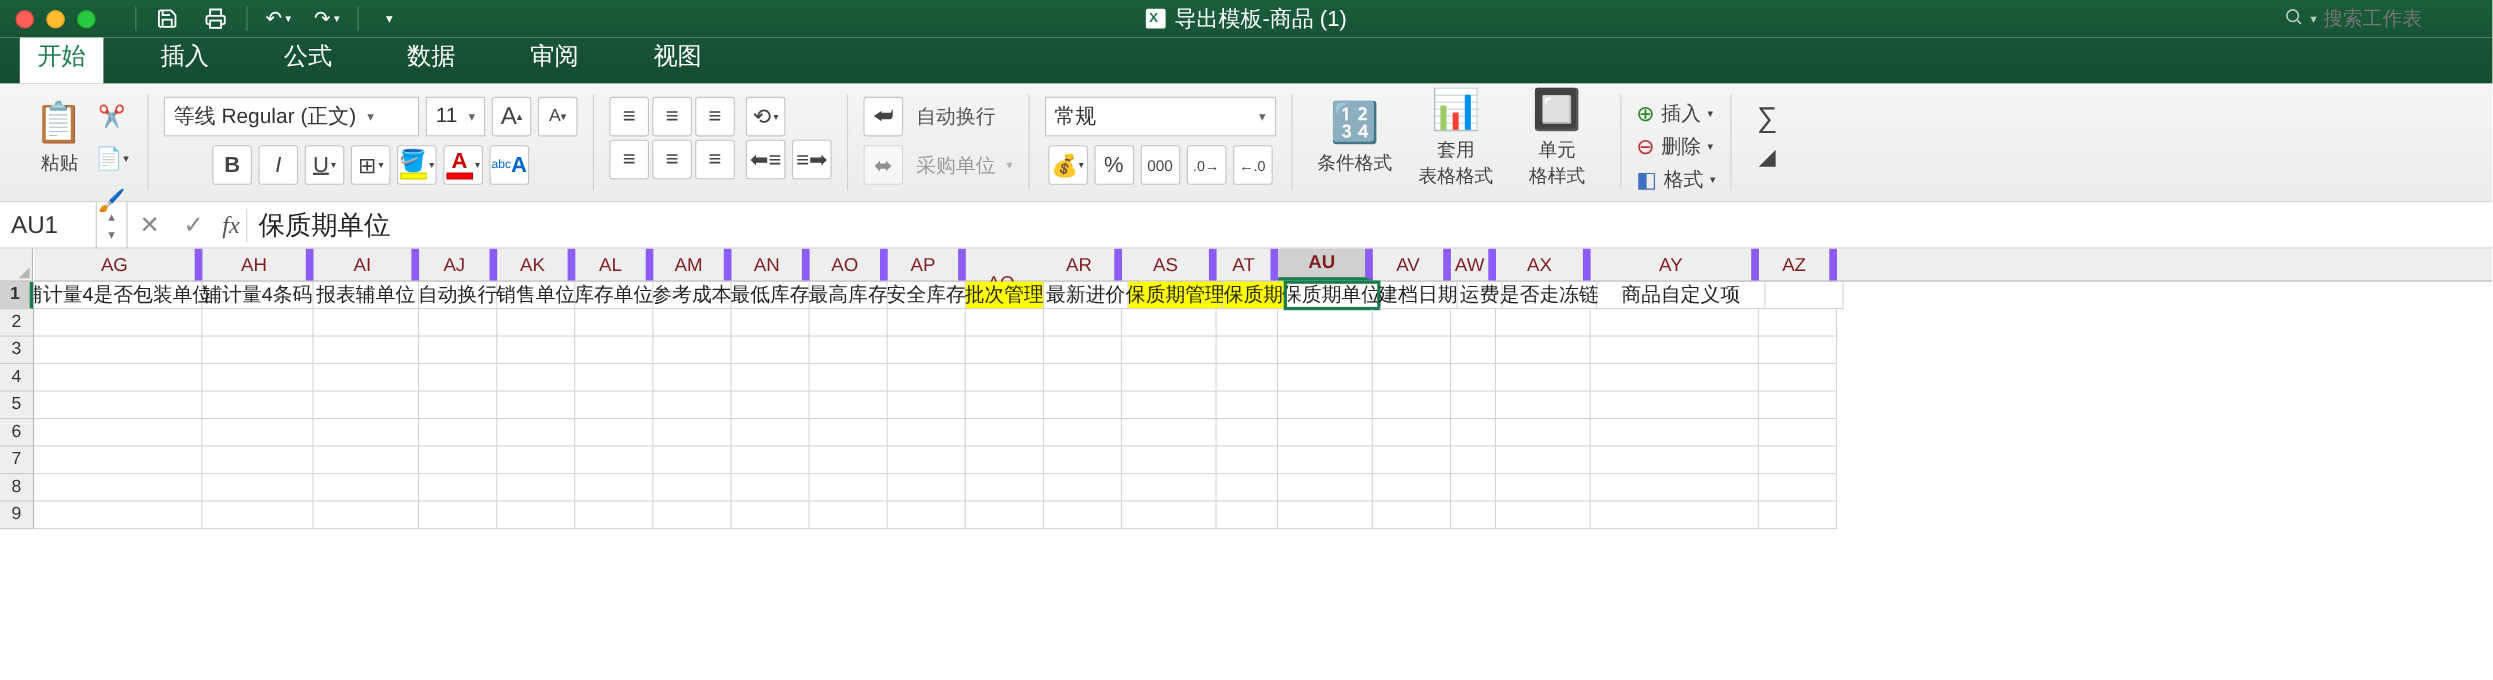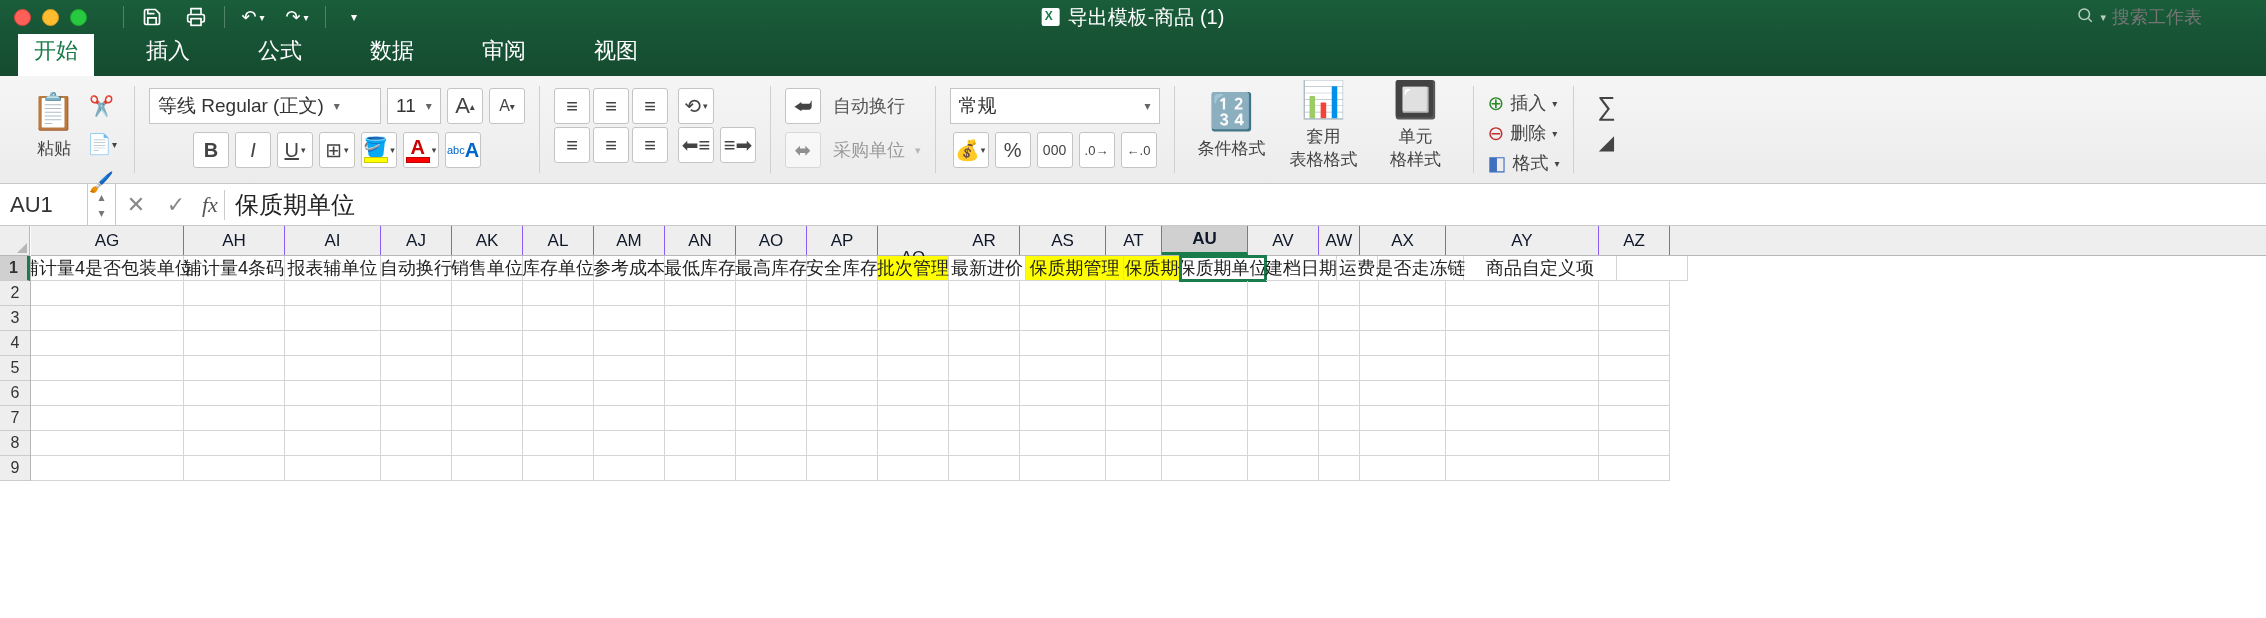--- a/index.html
+++ b/index.html
@@ -54,21 +54,21 @@
 .namebox-dd { width:28px; display:flex; flex-direction:column; align-items:center; justify-content:center; border-right:1px solid #c8c8c8; height:42px; color:#777; font-size:12px; gap:2px; }
 .fbar-btn { width:40px; height:42px; display:flex; align-items:center; justify-content:center; font-size:22px; color:#888; }
 .fx { font-style:italic; font-family: "Times New Roman", serif; font-size:22px; color:#555; margin:0 6px; }
 .formula-input { flex:1; font-size:24px; padding-left:10px; color:#222; border:none; outline:none; }
 
 
 .grid-area { display:flex; height: calc(618px - 34px - 42px - 108px - 42px); }
 .corner { width:30px; height:30px; border-right:1px solid #b7b7b7; border-bottom:1px solid #b7b7b7; background:#eee; position:relative; }
 .corner::after { content:""; position:absolute; right:2px; bottom:2px; border-left:10px solid transparent; border-bottom:10px solid #b7b7b7; }
 .col-headers { display:flex; height:30px; background:#eee; border-bottom:1px solid #b7b7b7; }
-.ch { border-right:1px solid #8b5cf6; display:flex; align-items:center; justify-content:center; font-size:17px; color:#0f172a; }
+.ch { border-right:7px solid #8b5cf6; display:flex; align-items:center; justify-content:center; font-size:17px; color:#7f1d1d; }
 .ch.sel { background:#d0d0d0; border-bottom:3px solid #1a7c4a; font-weight:bold; }
 .row-headers { display:flex; flex-direction:column; background:#eee; border-right:1px solid #b7b7b7; }
 .rh { width:30px; height:25px; border-bottom:1px solid #ccc; display:flex; align-items:center; justify-content:center; font-size:16px; color:#333; }
 .rh.sel { background:#d0d0d0; border-right:3px solid #1a7c4a; font-weight:bold; }
 .cells { position:relative; }
 .cell-row { display:flex; height:25px; }
 .cell { border-right:1px solid #d4d4d4; border-bottom:1px solid #d4d4d4; height:25px; display:flex; align-items:center; justify-content:center; font-size:18px; color:#222; white-space:nowrap; overflow:visible; }
 .hl { background: #ffff00; }
 .selcell { outline:3px solid #1a7c4a; outline-offset:-2px; }
 </style>
@@ -373,21 +373,21 @@
           <div class="cell" style="width: 96px;">报表辅单位</div>
           <div class="cell" style="width: 71px;">自动换行</div>
           <div class="cell" style="width: 71px;">销售单位</div>
           <div class="cell" style="width: 71px;">库存单位</div>
           <div class="cell" style="width: 71px;">参考成本</div>
           <div class="cell" style="width: 71px;">最低库存</div>
           <div class="cell" style="width: 71px;">最高库存</div>
           <div class="cell" style="width: 71px;">安全库存</div>
           <div class="cell hl" style="width: 71px;">批次管理</div>
           <div class="cell" style="width: 77px;">最新进价</div>
-          <div class="cell hl" style="width: 98px;">保质期管理</div>
+          <div class="cell hl" style="width: 86px;">保质期管理</div>
           <div class="cell hl" style="width: 56px;">保质期</div>
           <div class="cell selcell" style="width: 86px;">保质期单位</div>
           <div class="cell" style="width: 71px;">建档日期</div>
           <div class="cell" style="width: 41px;">运费</div>
           <div class="cell" style="width: 86px;">是否走冻链</div>
           <div class="cell" style="width: 153px;">商品自定义项</div>
           <div class="cell" style="width: 71px;"></div>
         </div>
         <div class="cell-row">
           <div class="cell" style="width: 153px;"></div>

